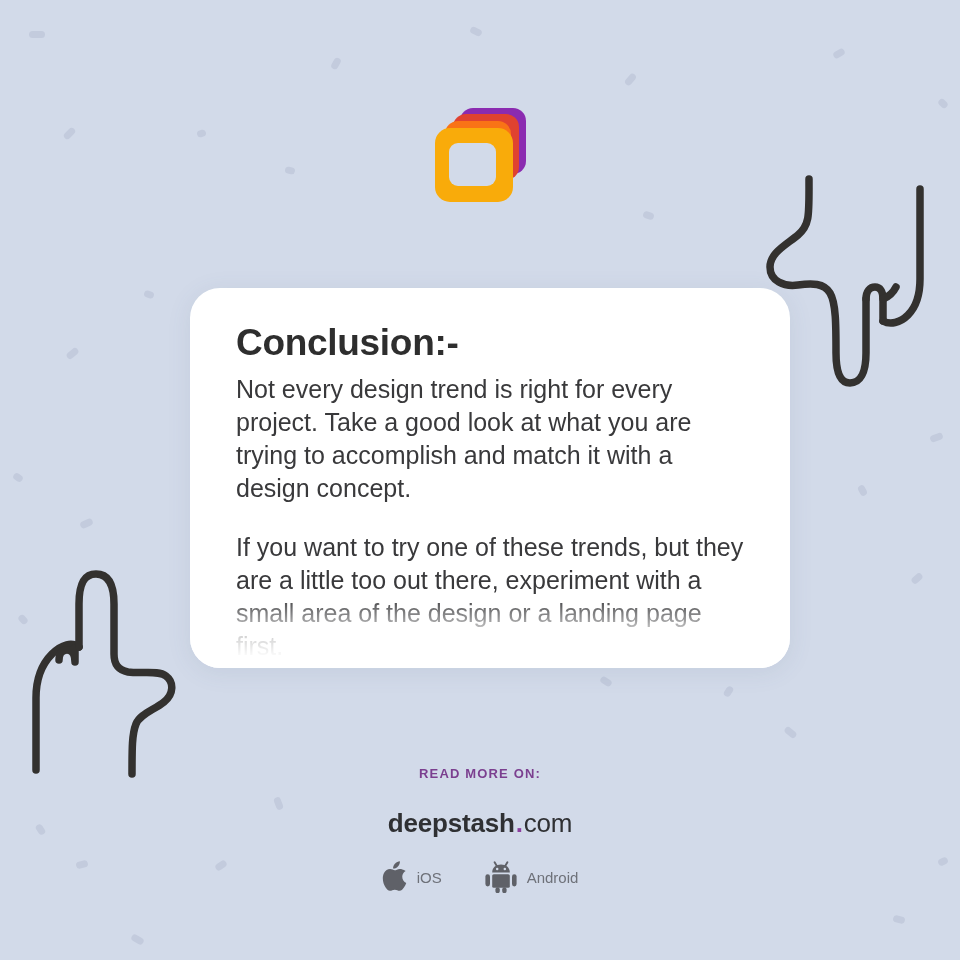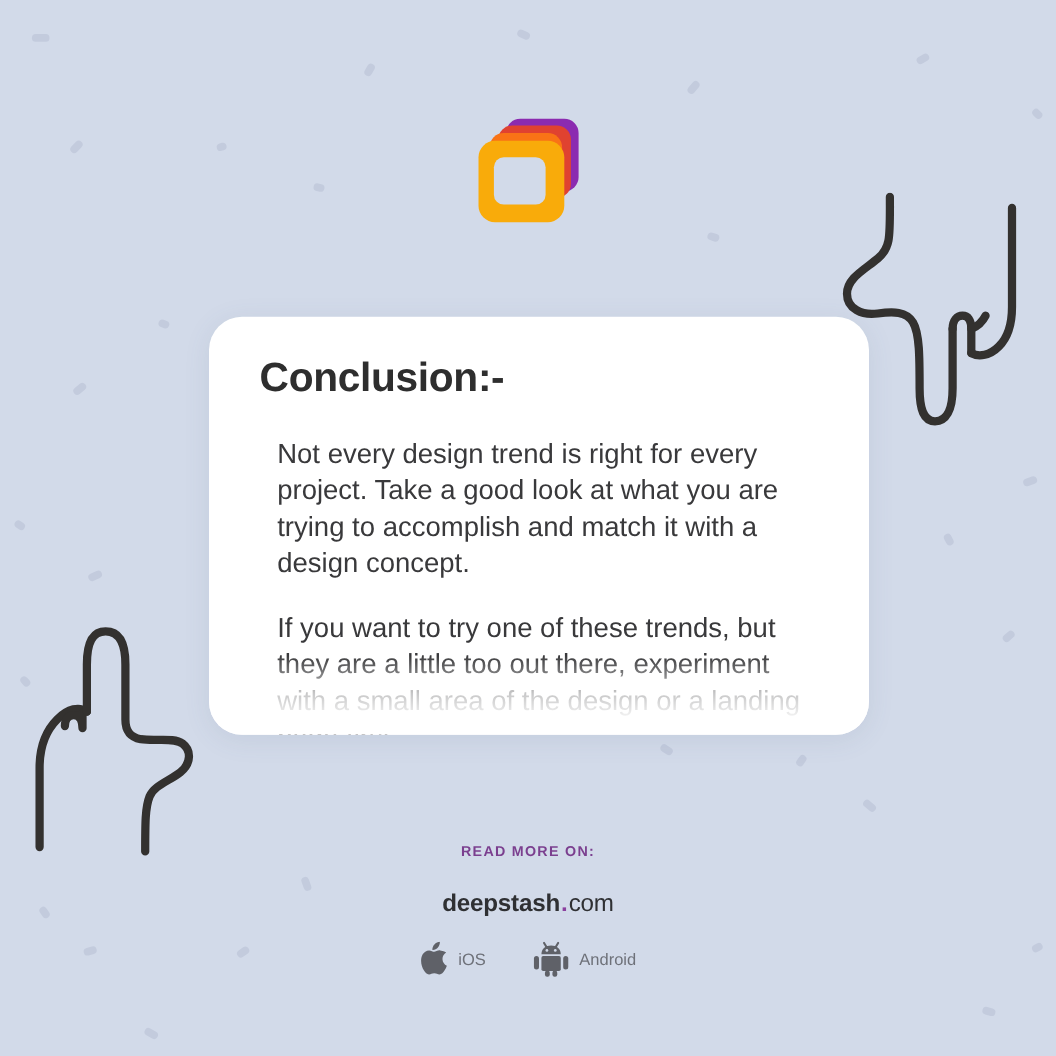--- a/index.html
+++ b/index.html
@@ -91,29 +91,29 @@
     height: 380px;
     background: #ffffff;
     border-radius: 30px;
     overflow: hidden;
     box-shadow: 0 4px 24px rgba(80, 95, 130, 0.10);
   }
   .card-inner {
     padding: 34px 46px 0 46px;
   }
   .card-title {
-    margin: 0 0 34px 0;
+    margin: 0 0 10px 0;
     font-size: 37px;
     line-height: 1.12;
     font-weight: bold;
     color: #2e2e2e;
     letter-spacing: -0.3px;
   }
   .card-para {
-    margin: 0 0 26px 16px;
+    margin: 0 0 26px 0;
     font-size: 25px;
     line-height: 1.32;
     color: #39393b;
     font-weight: normal;
   }
   .card-para:last-child { margin-bottom: 0; }
 
   .fade-mask {
     position: absolute;
     left: 0;
@@ -136,21 +136,21 @@
     text-align: center;
   }
   .read-more {
     font-size: 13px;
     font-weight: bold;
     letter-spacing: 1.15px;
     color: #7b3f8f;
     margin: 0 0 27px 0;
   }
   .brand {
-    font-size: 22px;
+    font-size: 26px;
     color: #2f3033;
     margin: 0 0 22px 0;
     letter-spacing: -0.2px;
   }
   .brand .bold { font-weight: bold; }
   .brand .dot {
     color: #8b3f9e;
     font-weight: bold;
     padding: 0 1px;
   }

